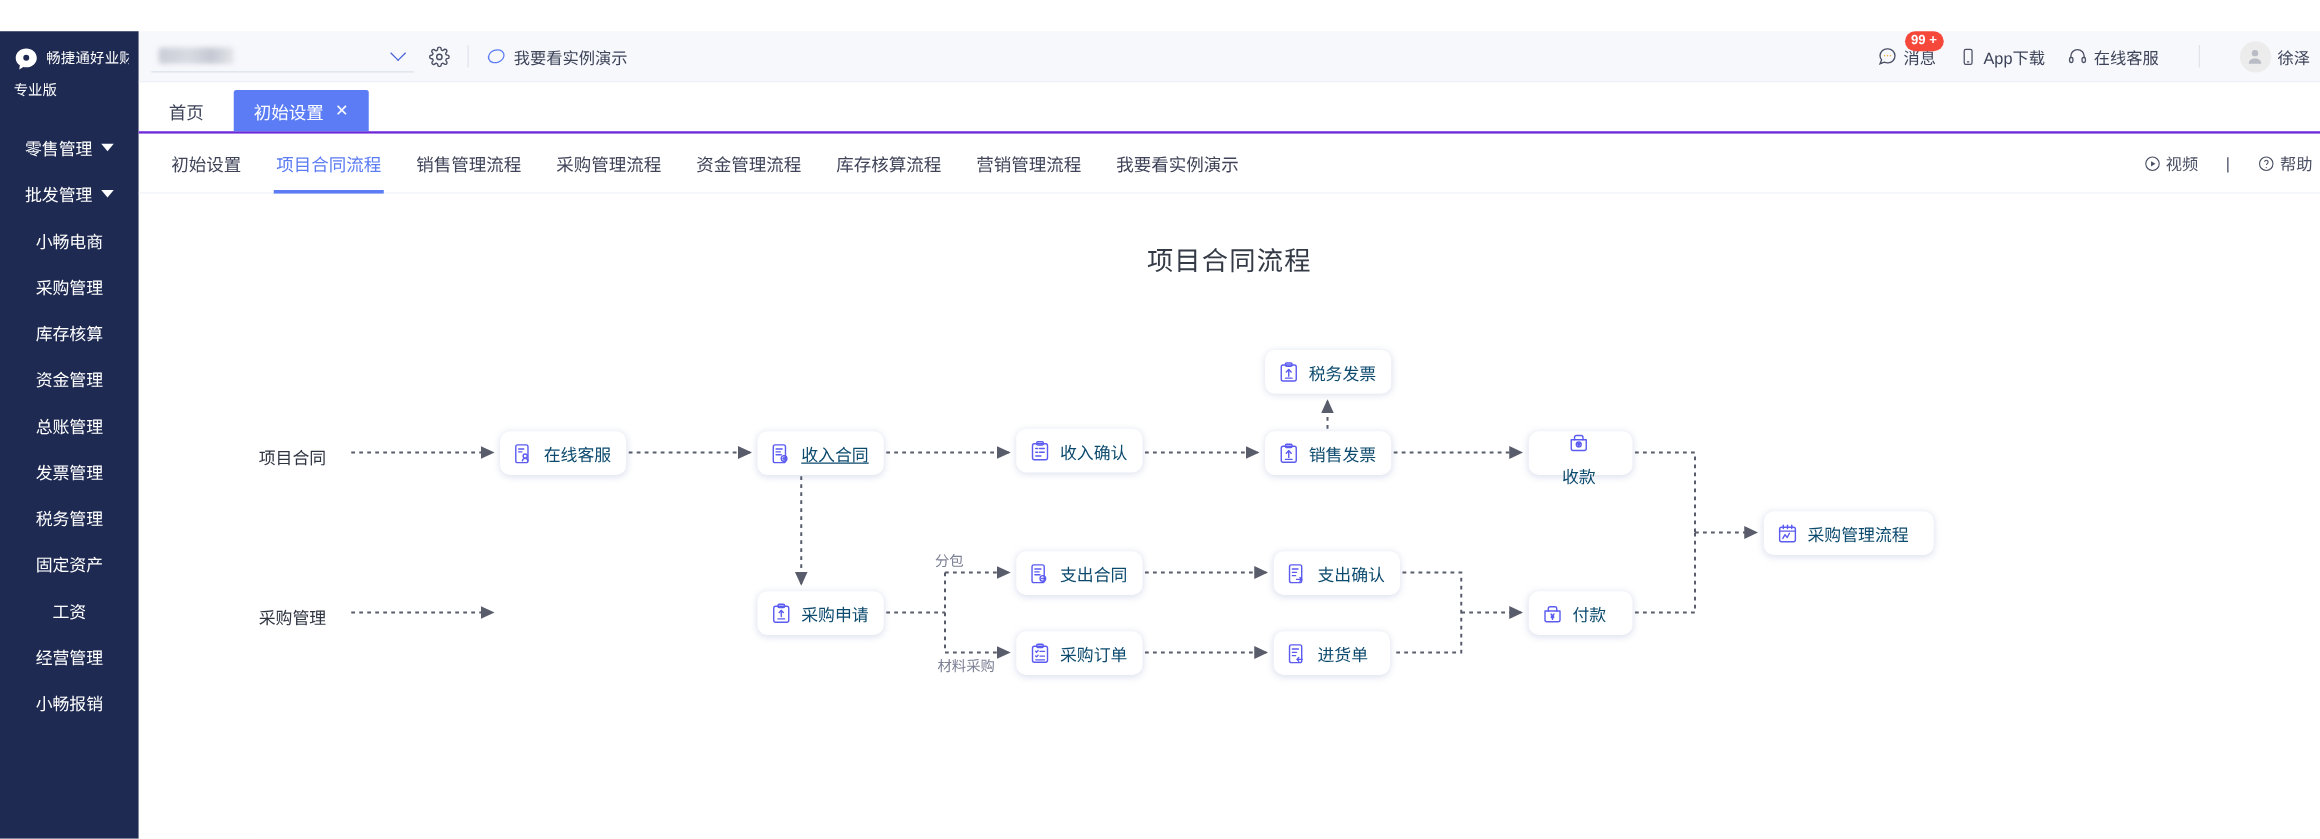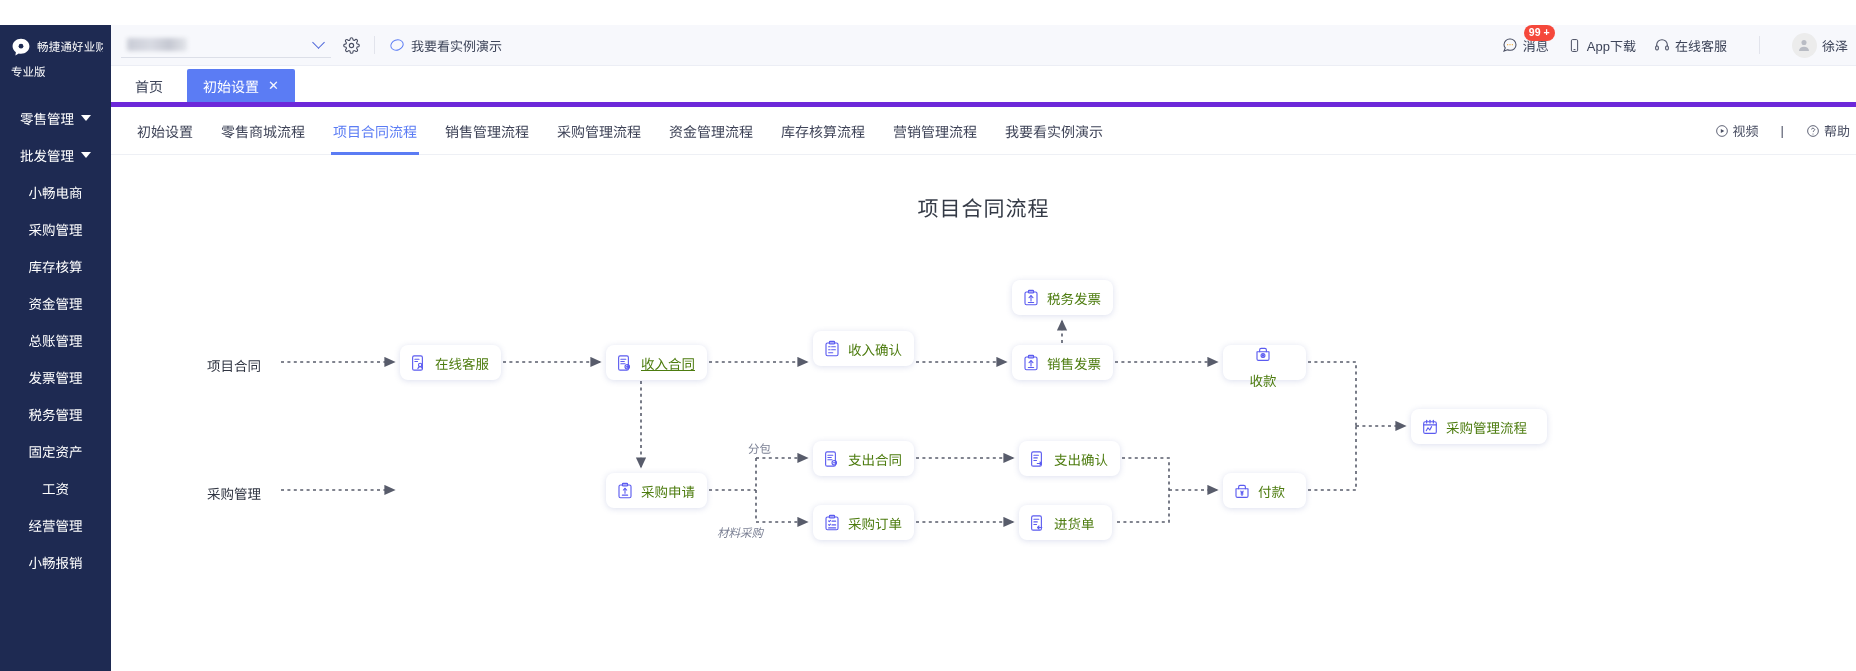--- a/index.html
+++ b/index.html
@@ -76,21 +76,21 @@
   .avatar {
     width: 25px; height: 25px; border-radius: 50%; background: #ececec;
     display: flex; align-items: center; justify-content: center;
   }
   .uname { color: #3d4459; white-space: nowrap; overflow: hidden; max-width: 42px; }
 
   
   .pagetabs {
     position: absolute; left: 111px; top: 66px; right: 0; height: 41px;
     background: #ffffff; display: flex; align-items: flex-end;
-    border-bottom: 5px solid #6d28d9;
+    border-bottom: 2px solid #6d28d9;
   }
   .ptab {
     height: 33px; padding: 0 16px; display: flex; align-items: center;
     font-size: 14px; color: #3d4459; cursor: pointer; margin-left: 8px;
   }
   .ptab.active {
     background: #5b7cf4; color: #ffffff;
     border-radius: 2px 2px 0 0;
   }
   .ptab .x { margin-left: 9px; font-size: 13px; opacity: .95; }
@@ -123,21 +123,21 @@
   .diagram-title {
     position: absolute; left: 0; right: 0; top: 37px; text-align: center;
     font-size: 21px; color: #343a46; letter-spacing: 1px;
   }
   svg.edges { position: absolute; left: 0; top: 0; width: 100%; height: 100%; }
 
   .node {
     position: absolute; height: 35px; background: #ffffff;
     border-radius: 8px; box-shadow: 0 1px 6px rgba(80,95,170,.20);
     display: flex; align-items: center; gap: 7px; padding: 0 13px 0 10px;
-    font-size: 13.5px; color: #4d7c0f; white-space: nowrap; cursor: pointer;
+    font-size: 13.5px; color: #0c4a6e; white-space: nowrap; cursor: pointer;
   }
   .node .ic { flex: 0 0 auto; width: 18px; height: 18px; display: block; }
 
   .rowlabel {
     position: absolute; font-size: 13.5px; color: #2f3441; white-space: nowrap;
   }
   .edgelabel {
     position: absolute; font-size: 11.5px; color: #7b8094; white-space: nowrap;
   }
 </style>
@@ -271,21 +271,20 @@
         <span>首页</span>
       </div>
       <div class="ptab active">
         <span>初始设置</span>
         <span class="x">✕</span>
       </div>
     </div>
 
   <div class="subtabs">
     <div class="stab">初始设置</div>
-      <div class="stab">零售商城流程</div>
       <div class="stab active">项目合同流程</div>
       <div class="stab">销售管理流程</div>
       <div class="stab">采购管理流程</div>
       <div class="stab">资金管理流程</div>
       <div class="stab">库存核算流程</div>
       <div class="stab">营销管理流程</div>
       <div class="stab">我要看实例演示</div>
       <div class="subtabs-right">
       <span class="srlink">
         <svg viewBox="0 0 24 24" width="14" height="14" fill="none" stroke="#4a4f63" stroke-width="1.5">
@@ -361,21 +360,21 @@
           <svg class="ic" viewBox="0 0 24 24" fill="none" stroke="#5b5bf0" stroke-width="1.5" stroke-linecap="round" stroke-linejoin="round">
             <rect x="3.5" y="2.5" width="13" height="19" rx="2"></rect>
             <line x1="6.5" y1="7" x2="13" y2="7"></line>
             <line x1="6.5" y1="10" x2="11" y2="10"></line>
             <line x1="6.5" y1="13" x2="12" y2="13"></line>
             <circle cx="15" cy="17" r="3"></circle>
             <path d="M15 15.5v3M13.8 17h2.4"></path>
           </svg>
           <span>收入合同</span>
         </div>
-        <div class="node" style="left: 702px; top: 176px; width: 101px;">
+        <div class="node" style="left: 702px; top: 188px; width: 101px;">
           <svg class="ic" viewBox="0 0 24 24" fill="none" stroke="#5b5bf0" stroke-width="1.5" stroke-linecap="round" stroke-linejoin="round">
             <rect x="4" y="4" width="16" height="17" rx="2"></rect>
             <rect x="8.5" y="1.8" width="7" height="3.6" rx="1.2"></rect>
             <line x1="7.5" y1="9" x2="9.5" y2="9"></line>
             <line x1="11.5" y1="9" x2="16.5" y2="9"></line>
             <line x1="7.5" y1="13" x2="9.5" y2="13"></line>
             <line x1="11.5" y1="13" x2="16.5" y2="13"></line>
             <line x1="7.5" y1="17" x2="13" y2="17"></line>
           </svg>
           <span>收入确认</span>
@@ -479,16 +478,16 @@
             <path d="M7.5 9V6.5A2 2 0 019.5 4.5h5a2 2 0 012 2V9"></path>
             <path d="M10.4 12.2L12 14l1.6-1.8M10.7 14.4h2.6M10.7 16h2.6M12 18v-4"></path>
           </svg>
           <span>付款</span>
         </div>
       </div>
     <div id="labels-layer">
         <div class="rowlabel" style="left: 96px; top: 200px;">项目合同</div>
         <div class="rowlabel" style="left: 96px; top: 328px;">采购管理</div>
         <div class="edgelabel" style="left: 637px; top: 285px;">分包</div>
-        <div class="edgelabel" style="left: 606px; top: 369px; font-style: italic;">材料采购</div>
+        <div class="edgelabel" style="left: 639px; top: 369px;">材料采购</div>
       </div>
   </main>
 </div>
 
 </body></html>

